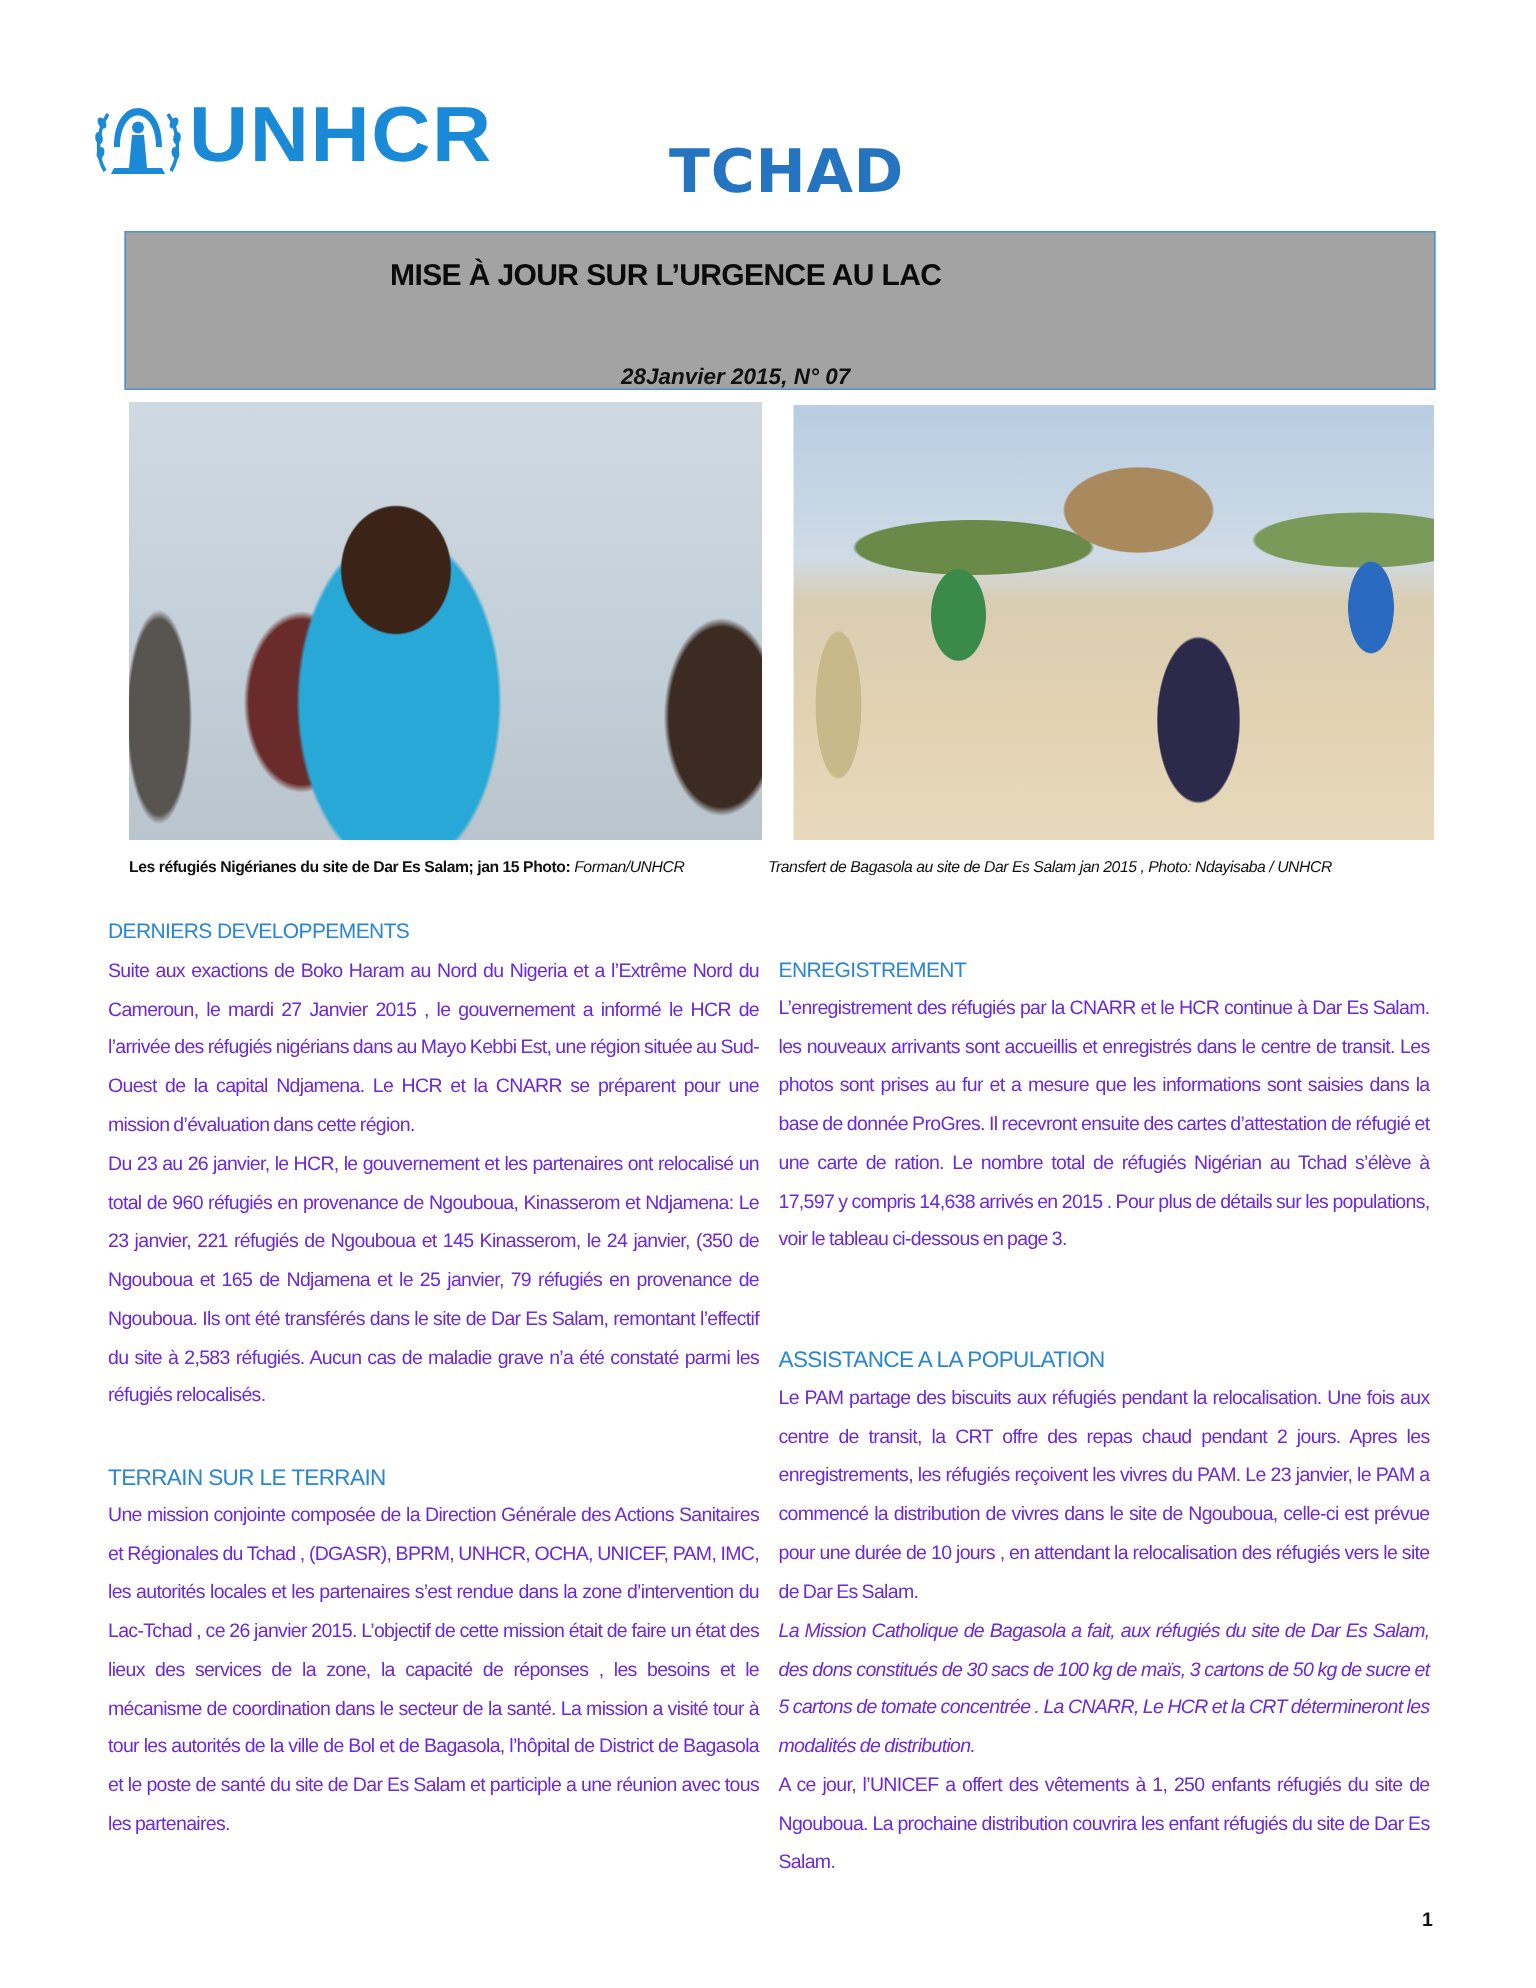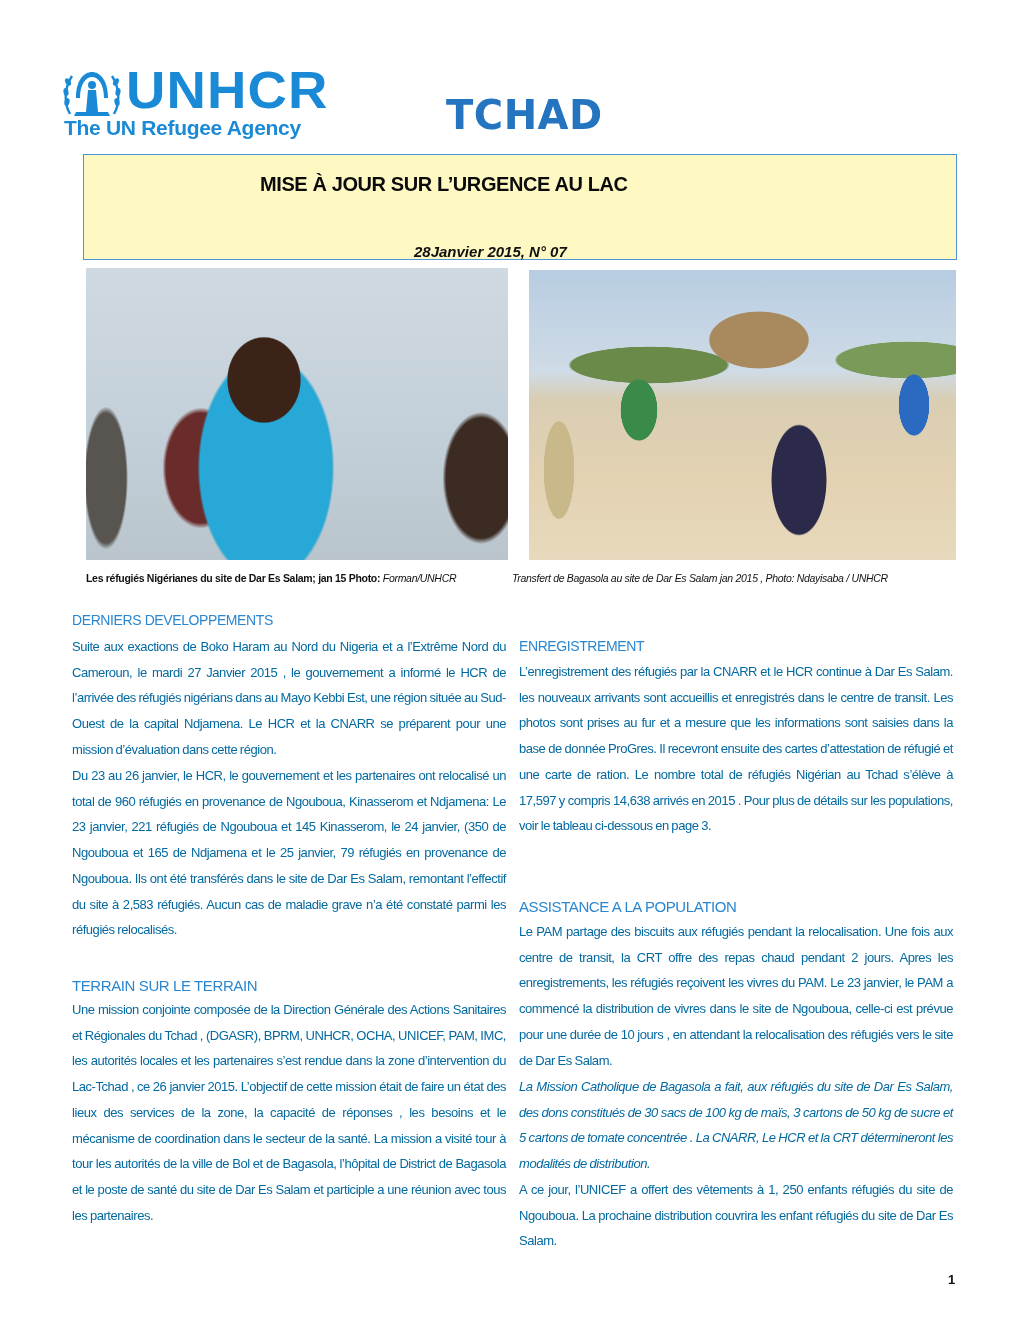--- a/index.html
+++ b/index.html
@@ -6,21 +6,21 @@
   html, body { width: 1024px; height: 1325px; background: #ffffff; overflow: hidden; }
   body { position: relative; font-family: "Liberation Sans", sans-serif; color: #111; }
 
   .logo { position: absolute; left: 62px; top: 66px; width: 270px; height: 78px; }
   .logo-emblem { position: absolute; left: 0; top: 2px; width: 60px; height: 52px; }
   .logo-word { position: absolute; left: 64px; top: -6px; font-family: "Liberation Sans", sans-serif; font-weight: 900; font-size: 52px; color: #1a8ad6; letter-spacing: 1px; line-height: 60px; transform: scaleX(1.05); transform-origin: left; }
   .logo-tag { position: absolute; left: 2px; top: 50px; font-family: "Liberation Sans", sans-serif; font-weight: 700; font-size: 21px; color: #1a8ad6; white-space: nowrap; letter-spacing: -0.3px; }
 
   .country { position: absolute; left: 446px; top: 92px; font-family: "DejaVu Sans", sans-serif; font-weight: 700; font-size: 40px; color: #2474c0; letter-spacing: 0.5px; }
 
-  .banner { position: absolute; left: 83px; top: 154px; width: 874px; height: 106px; background: #fef9c3; border: 1px solid #4a94d8; }
+  .banner { position: absolute; left: 83px; top: 154px; width: 874px; height: 106px; background: #a3a3a3; border: 1px solid #4a94d8; }
   .banner-title { position: absolute; left: 176px; top: 18px; font-family: "Liberation Sans", sans-serif; font-weight: 700; font-size: 20px; color: #0b0b0b; letter-spacing: -0.4px; white-space: nowrap; }
   .banner-date { position: absolute; left: 330px; top: 88px; font-family: "Liberation Sans", sans-serif; font-weight: 700; font-style: italic; font-size: 15px; color: #111; white-space: nowrap; }
 
   .photo { position: absolute; overflow: hidden; }
   .photo-1 { left: 86px; top: 268px; width: 422px; height: 292px;
     background:
       radial-gradient(ellipse 60px 70px at 178px 112px, #3b2318 0 60%, transparent 62%),
       radial-gradient(ellipse 120px 200px at 180px 200px, #27a8d6 0 55%, transparent 57%),
       radial-gradient(ellipse 70px 110px at 115px 200px, #6a2c2a 0 50%, transparent 55%),
       radial-gradient(ellipse 70px 120px at 395px 210px, #3b2b22 0 50%, transparent 55%),
@@ -42,21 +42,21 @@
 
   .caption { position: absolute; top: 572px; font-family: "Liberation Sans", sans-serif; font-size: 10.5px; white-space: nowrap; color: #111; letter-spacing: -0.3px; }
   .caption-1 { left: 68px; font-weight: 700; padding-left: 18px; }
   .caption-1 .credit { font-weight: 400; font-style: italic; }
   .caption-2 { left: 512px; font-style: italic; }
 
   .section-heading { position: absolute; font-family: "Liberation Sans", sans-serif; font-weight: 400; color: #2b86d0; white-space: nowrap; letter-spacing: -0.4px; }
   .h-large { font-size: 14px; }
   .h-small { font-size: 15px; }
 
-  .para { position: absolute; font-family: "Liberation Sans", sans-serif; font-size: 13px; line-height: 25.7px; color: #0369a1; text-align: justify; letter-spacing: -0.45px; word-spacing: -0.5px; }
+  .para { position: absolute; font-family: "Liberation Sans", sans-serif; font-size: 13px; line-height: 25.7px; color: #6d28d9; text-align: justify; letter-spacing: -0.45px; word-spacing: -0.5px; }
   .col-left { left: 72px; width: 434px; }
   .col-right { left: 519px; width: 434px; }
 
   .page-number { position: absolute; left: 948px; top: 1272px; font-family: "Liberation Sans", sans-serif; font-weight: 700; font-size: 13px; color: #111; }
 </style>
 </head>
 <body>
 
 <div class="logo">
   <svg class="logo-emblem" viewBox="0 0 60 52">
@@ -71,21 +71,20 @@
       <ellipse cx="54" cy="14" rx="2.5" ry="4" transform="rotate(30 54 14)"></ellipse>
       <ellipse cx="56" cy="24" rx="2.5" ry="4" transform="rotate(10 56 24)"></ellipse>
       <ellipse cx="55" cy="34" rx="2.5" ry="4" transform="rotate(-15 55 34)"></ellipse>
       <path d="M14 30 C14 12 22 4 30 4 C38 4 46 12 46 30 L42 30 C42 16 36 9 30 9 C24 9 18 16 18 30 Z"></path>
       <circle cx="30" cy="17" r="4"></circle>
       <path d="M24 44 L26 22 L34 22 L36 44 Z"></path>
       <path d="M12 48 L48 48 L46 44 L14 44 Z"></path>
     </g>
   </svg>
   <div class="logo-word">UNHCR</div>
-  <div class="logo-tag">The UN Refugee Agency</div>
 </div>
 
 <div class="country">TCHAD</div>
 
 <div class="banner">
   <div class="banner-title">MISE À JOUR SUR L’URGENCE AU LAC</div>
   <div class="banner-date">28Janvier 2015, N° 07</div>
 </div>
 
 <div class="photo photo-1" title="Réfugiées nigérianes assises devant une tente"></div>

